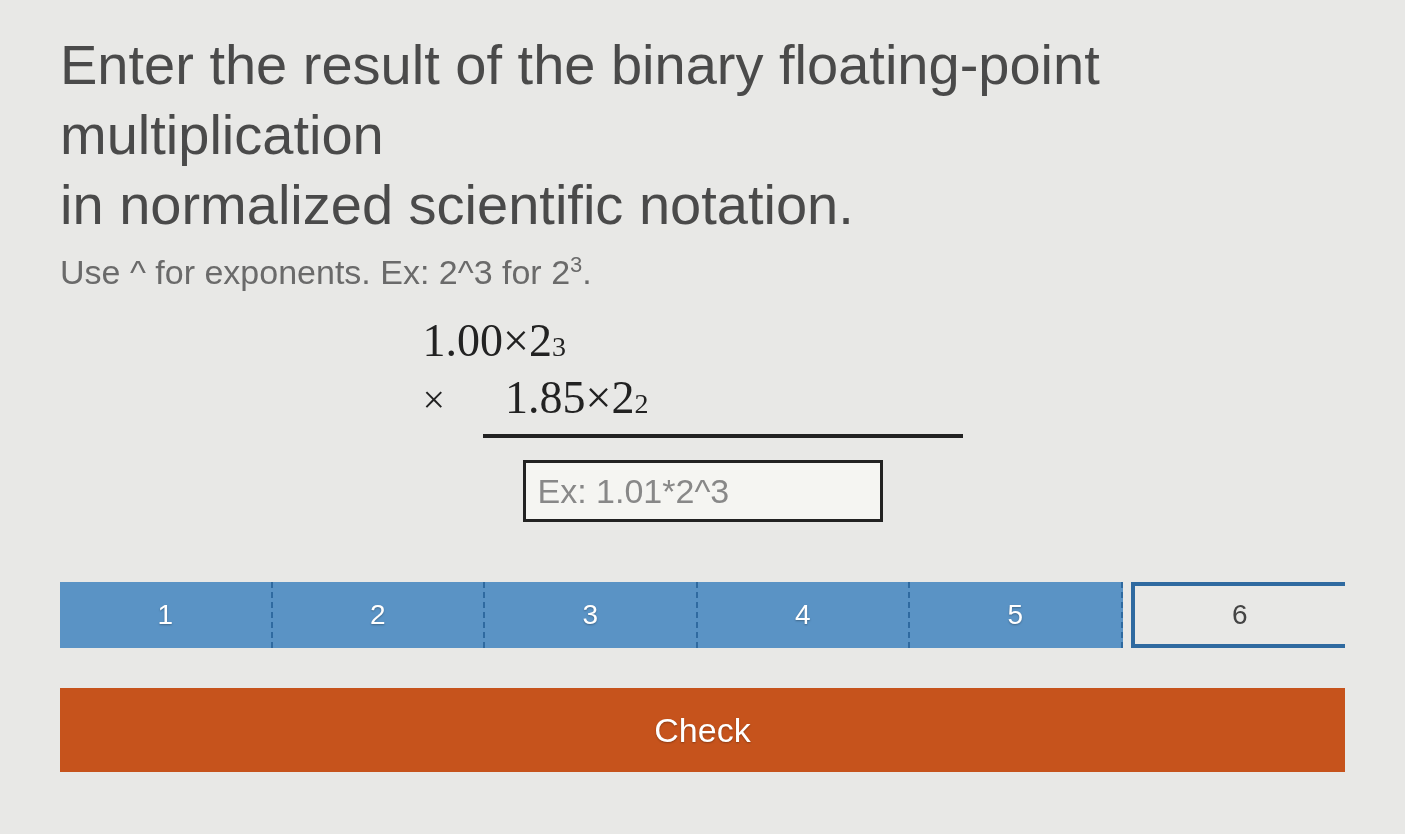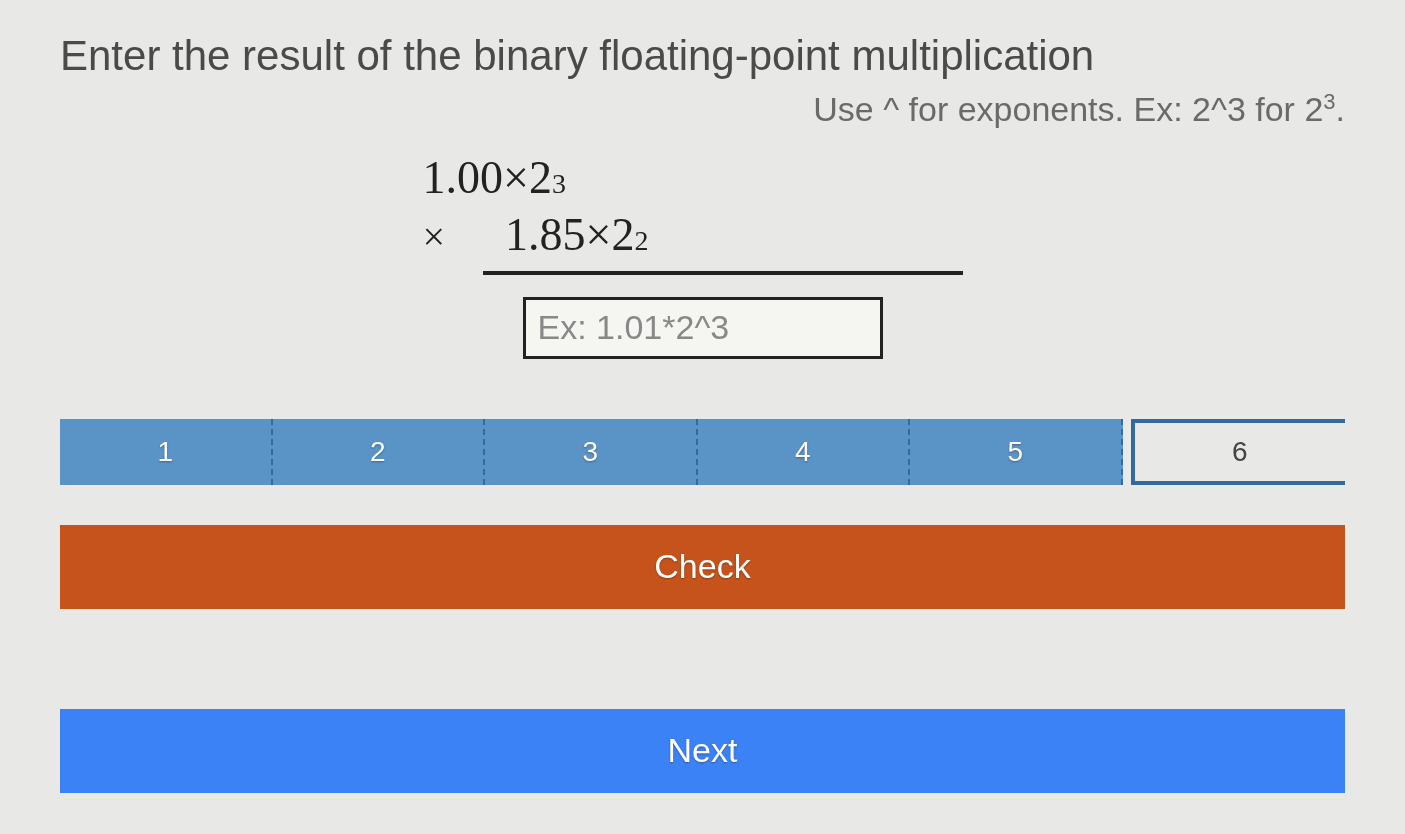--- a/index.html
+++ b/index.html
@@ -5,30 +5,29 @@
   * { box-sizing: border-box; margin: 0; padding: 0; }
   body {
     font-family: Arial, Helvetica, sans-serif;
     background: #e8e8e6;
     width: 1405px;
     height: 834px;
     padding: 30px 60px;
     color: #4a4a4a;
   }
   .question {
-    font-size: 42px;
+    font-size: 56px;
     line-height: 1.25;
     color: #4a4a4a;
-    margin-bottom: 6px;
+    margin-bottom: 12px;
   }
   .hint {
     font-size: 34px;
     color: #6a6a6a;
     margin-bottom: 20px;
-    text-align: right;
   }
   .hint sup { font-size: 22px; vertical-align: super; }
   .math-block {
     width: 560px;
     margin: 0 auto 20px auto;
     font-family: "Times New Roman", serif;
     color: #222;
   }
   .math-row {
     display: flex;
@@ -107,20 +106,21 @@
     text-shadow: 0 1px 2px rgba(0,0,0,0.3);
   }
   .btn-check { background: #c6531c; }
   .btn-next  { background: #3b82f6; min-width: 170px; }
 </style>
 </head>
 <body>
 
 <div class="question">
   <span>Enter the result of the binary floating-point multiplication</span><br>
+  <span>in normalized scientific notation.</span>
 </div>
 <div class="hint">
   <span>Use ^ for exponents. Ex: 2^3 for </span><span>2</span><sup>3</sup><span>.</span>
 </div>
 
 <div class="math-block">
   <div class="math-row">
     <span>1.00</span>
       <span>×</span>
       <span>2</span>

